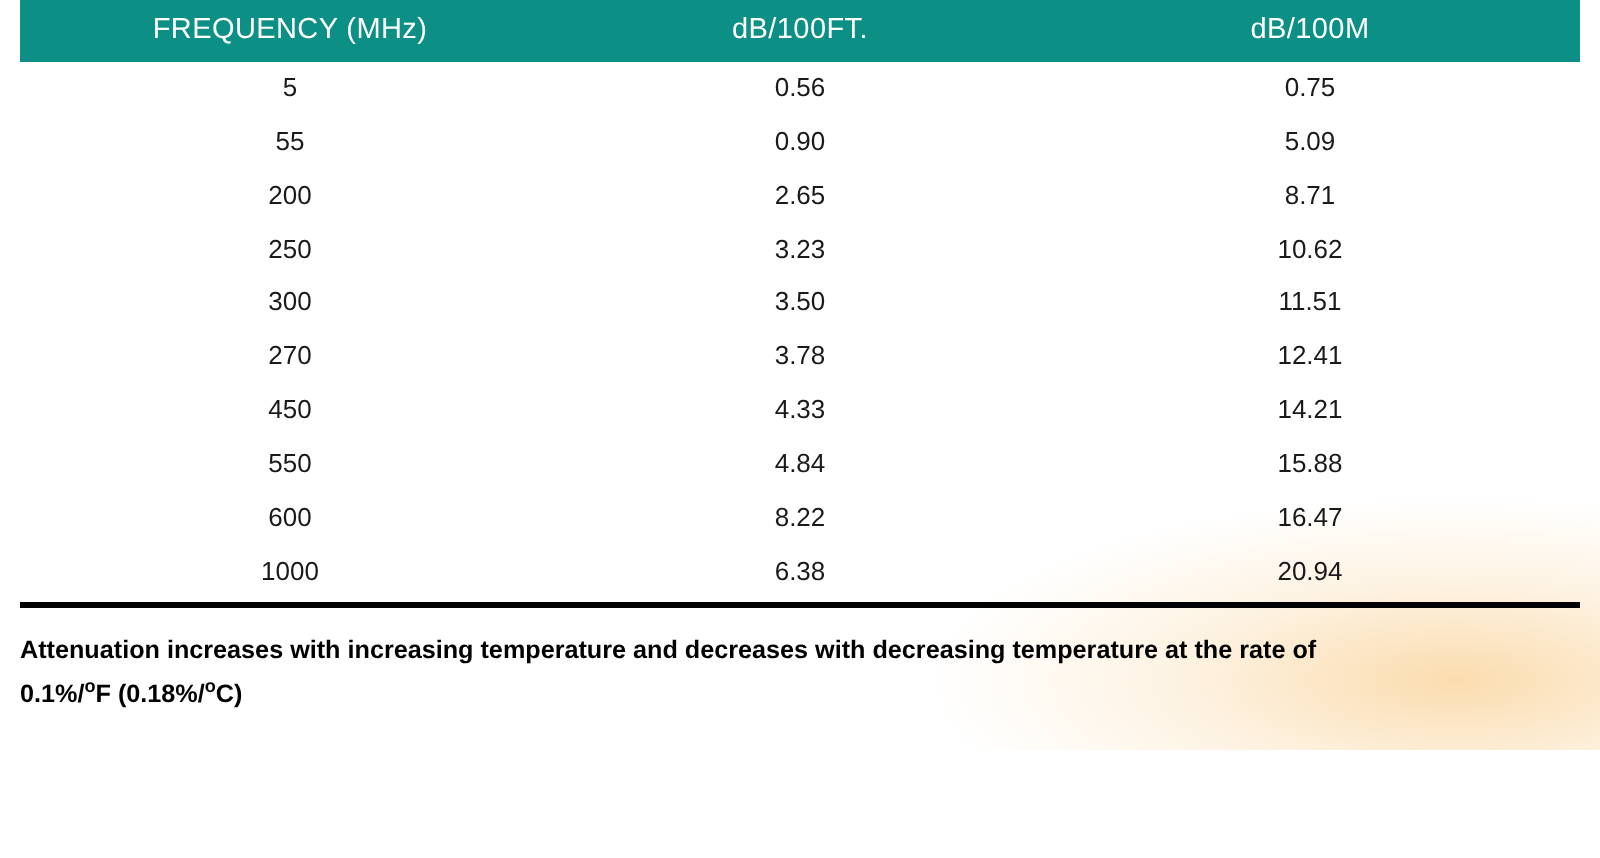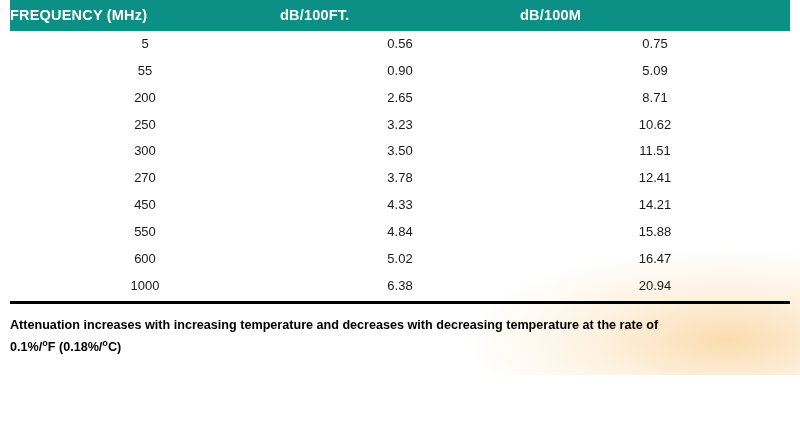--- a/index.html
+++ b/index.html
@@ -38,24 +38,24 @@
   }
   table.attn {
     width: 780px;
     border-collapse: collapse;
     table-layout: fixed;
   }
   table.attn thead th {
     background: #0c8f85;
     color: #ffffff;
     font-size: 14.5px;
-    font-weight: bold;
+    font-weight: normal;
     letter-spacing: 0.2px;
     padding: 7px 0 8px 0;
-    text-align: left;
+    text-align: center;
     border: none;
   }
   table.attn thead th.col-freq {
     width: 270px;
   }
   table.attn thead th.col-db100ft {
     width: 240px;
   }
   table.attn thead th.col-db100m {
     width: 270px;
@@ -146,21 +146,21 @@
           <td>4.33</td>
           <td>14.21</td>
         </tr>
         <tr>
           <td>550</td>
           <td>4.84</td>
           <td>15.88</td>
         </tr>
         <tr>
           <td>600</td>
-          <td>5.02</td>
+          <td>8.22</td>
           <td>16.47</td>
         </tr>
         <tr>
           <td>1000</td>
           <td>6.38</td>
           <td>20.94</td>
         </tr>
       </tbody>
     </table>
   </div>

